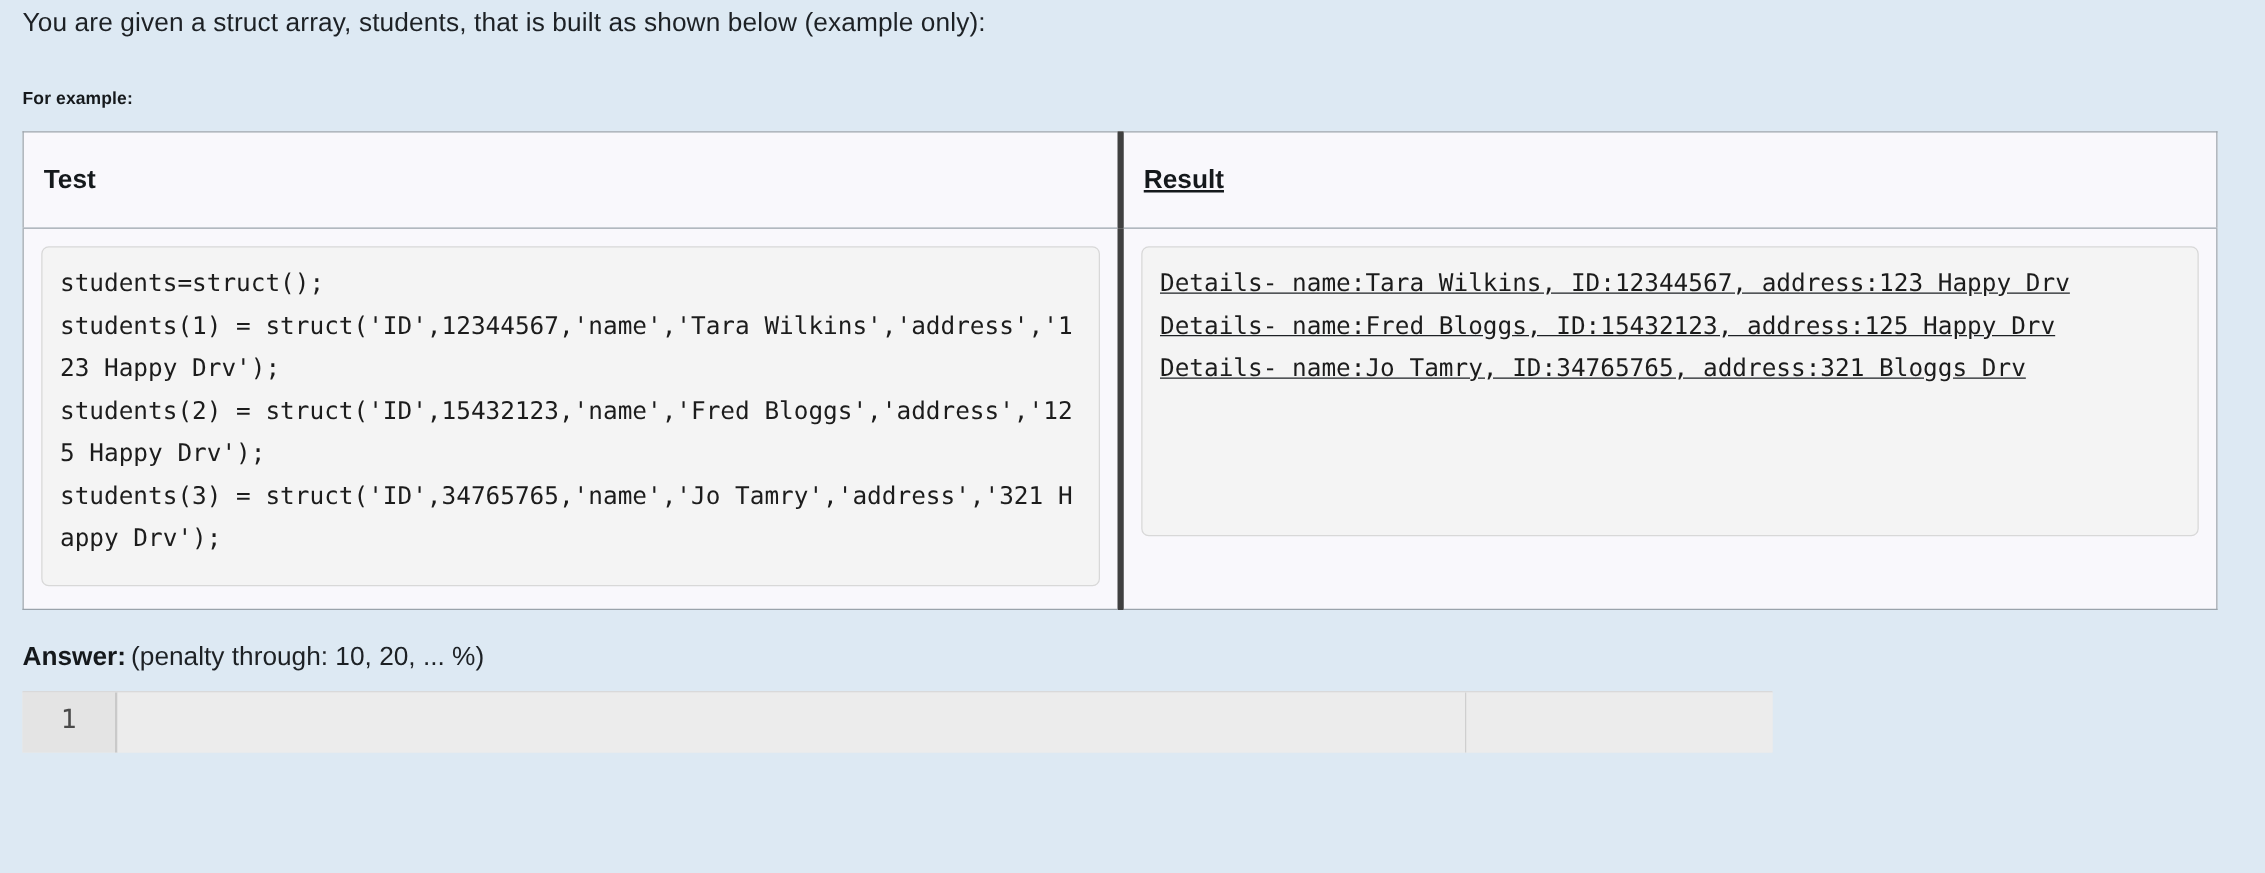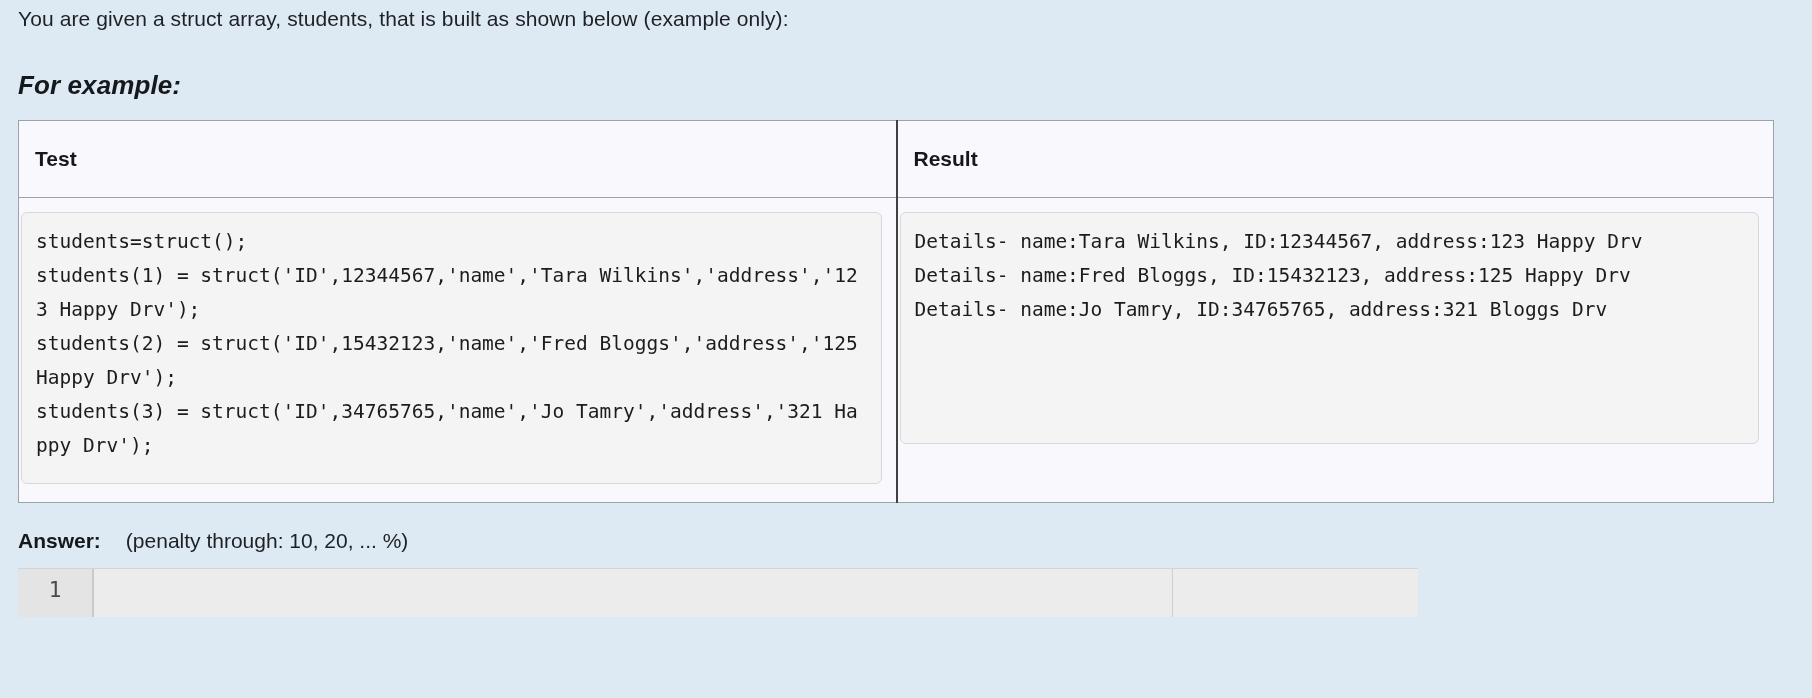--- a/index.html
+++ b/index.html
@@ -25,25 +25,24 @@
   .prompt-line {
     font-size: 21px;
     line-height: 26px;
     color: #1d2125;
     letter-spacing: 0.1px;
   }
   .prompt-1 { padding-top: 6px; }
   .prompt-2 { padding-top: 36px; }
   .for-example {
     padding-top: 38px;
-    font-size: 26px;
+    font-size: 14px;
     font-weight: bold;
     color: #15191c;
     letter-spacing: 0.1px;
-    font-style: italic;
   }
 
   
   .example-table {
     margin-top: 19px;
     border: 1px solid #9aa3ab;
     border-collapse: collapse;
     width: 1755px;
     background: #ffffff;
     table-layout: fixed;
@@ -54,25 +53,26 @@
     font-weight: bold;
     color: #15191c;
     padding: 20px 0 20px 16px;
     border-bottom: 1px solid #9aa3ab;
     background: #f9f8fc;
     vertical-align: middle;
     height: 36px;
   }
   .example-table td {
     vertical-align: top;
-    padding: 14px 14px 18px 2px;
+    padding: 14px 14px 18px 14px;
     background: #f9f8fc;
   }
   .col-divider {
-    border-left: 2px solid #404040;
+    border-left: 5px solid #404040;
+    text-decoration: underline;
   }
   .code-box {
     border: 1px solid #d8d8d8;
     border-radius: 6px;
     background: #f4f4f4;
     padding: 12px 14px 14px 14px;
     font-family: "DejaVu Sans Mono", "Liberation Mono", monospace;
     font-size: 19.5px;
     line-height: 34px;
     color: #1c1c1c;
@@ -83,21 +83,21 @@
   .code-box.test-code { min-height: 272px; }
   .code-box.result-code { min-height: 232px; }
 
   
   .answer-row {
     margin-top: 26px;
     font-size: 21px;
     color: #1d2125;
     display: flex;
     align-items: baseline;
-    gap: 25px;
+    gap: 4px;
   }
   .answer-label {
     font-weight: bold;
     color: #15191c;
   }
   .penalty-text {
     font-weight: normal;
     color: #1d2125;
   }
 

